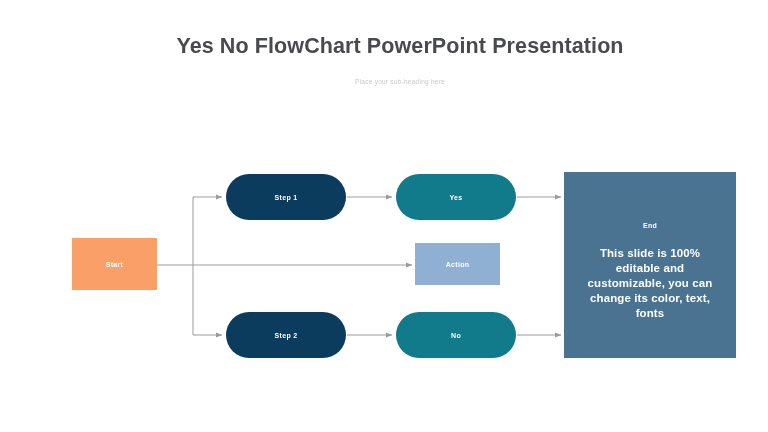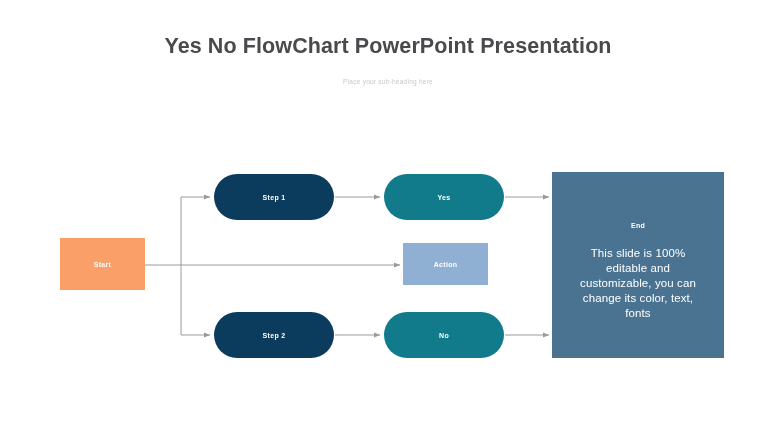--- a/index.html
+++ b/index.html
@@ -11,21 +11,21 @@
     width: 768px;
     height: 432px;
     position: relative;
     overflow: hidden;
     font-family: "Liberation Sans", sans-serif;
     -webkit-font-smoothing: antialiased;
   }
 
   #slide {
     position: absolute;
-    left: 4px; top: 0;
+    left: 16px; top: 0;
     width: 684px;
     height: 432px;
     background: #ffffff;
   }
 
   
   #slide-title {
     position: absolute;
     left: 0;
     top: 34px;
@@ -141,21 +141,21 @@
     font-size: 7px;
     font-weight: bold;
     color: #ffffff;
     letter-spacing: 0.3px;
     margin-bottom: 17px;
   }
   #end-body {
     font-size: 11.5px;
     line-height: 15px;
     color: #ffffff;
-    font-weight: normal;
+    font-weight: bold;
     letter-spacing: 0.1px;
     width: 130px;
     text-align: center;
   }
 </style>
 </head>
 <body>
 
 <div id="slide">
 

